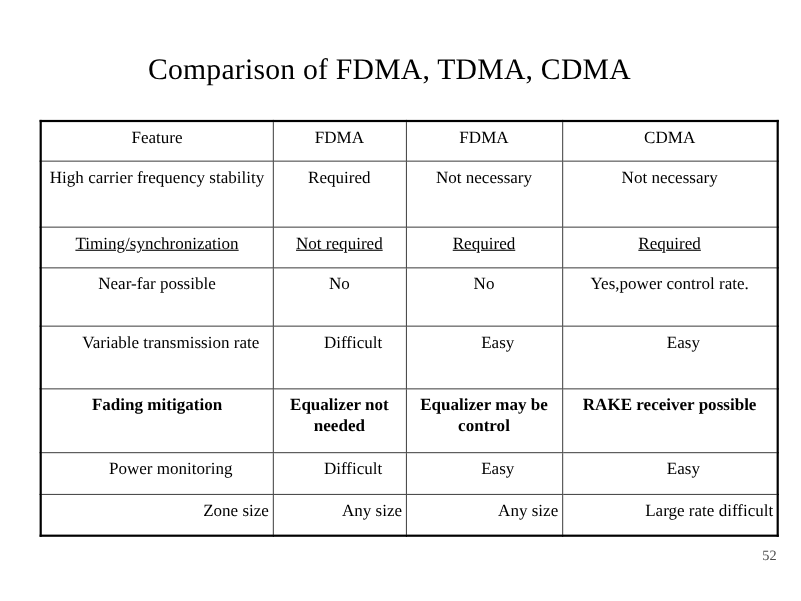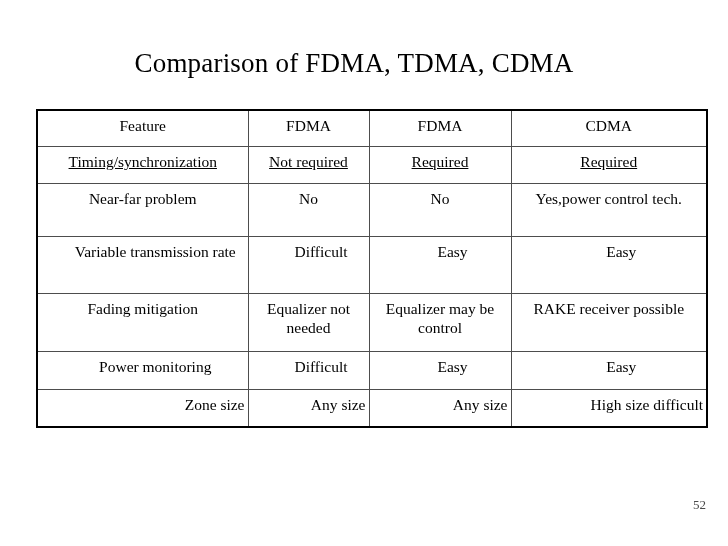--- a/index.html
+++ b/index.html
@@ -68,21 +68,21 @@
   col.c-feature { width: 211px; }
   col.c-fdma    { width: 121px; }
   col.c-tdma    { width: 142px; }
   col.c-cdma    { width: 196px; }
 
   tr.r-head td { height: 26px; }
   tr.r-0 td { height: 50px; }
   tr.r-1 td { height: 27px; text-decoration: underline; }
   tr.r-2 td { height: 43px; }
   tr.r-3 td { height: 47px; padding-left: 28px; }
-  tr.r-4 td { height: 48px; }
+  tr.r-4 td { height: 48px; font-weight: bold; }
   tr.r-5 td { height: 28px; padding-left: 28px; }
   tr.r-6 td { height: 27px; text-align: right; }
 
   #page-number {
     position: absolute;
     right: 22px;
     top: 497px;
     font-size: 13px;
     line-height: 16px;
     color: #4a4a4a;
@@ -106,33 +106,39 @@
         <col class="c-cdma">
       </colgroup>
       <tbody>
         <tr class="r-head">
           <td>Feature</td>
           <td>FDMA</td>
           <td>FDMA</td>
           <td>CDMA</td>
         </tr>
 
+        <tr class="r-0">
+          <td>High carrier frequency stability</td>
+          <td>Required</td>
+          <td>Not necessary</td>
+          <td>Not necessary</td>
+        </tr>
 
         <tr class="r-1">
           <td>Timing/synchronization</td>
           <td>Not required</td>
           <td>Required</td>
           <td>Required</td>
         </tr>
 
         <tr class="r-2">
-          <td>Near-far problem</td>
+          <td>Near-far possible</td>
           <td>No</td>
           <td>No</td>
-          <td>Yes,power control tech.</td>
+          <td>Yes,power control rate.</td>
         </tr>
 
         <tr class="r-3">
           <td>Variable transmission rate</td>
           <td>Difficult</td>
           <td>Easy</td>
           <td>Easy</td>
         </tr>
 
         <tr class="r-4">
@@ -146,21 +152,21 @@
           <td>Power monitoring</td>
           <td>Difficult</td>
           <td>Easy</td>
           <td>Easy</td>
         </tr>
 
         <tr class="r-6">
           <td>Zone size</td>
           <td>Any size</td>
           <td>Any size</td>
-          <td>High size difficult</td>
+          <td>Large rate difficult</td>
         </tr>
       </tbody>
     </table>
   </div>
 
   <div id="page-number">52</div>
 
 </div>
 
 </body></html>

